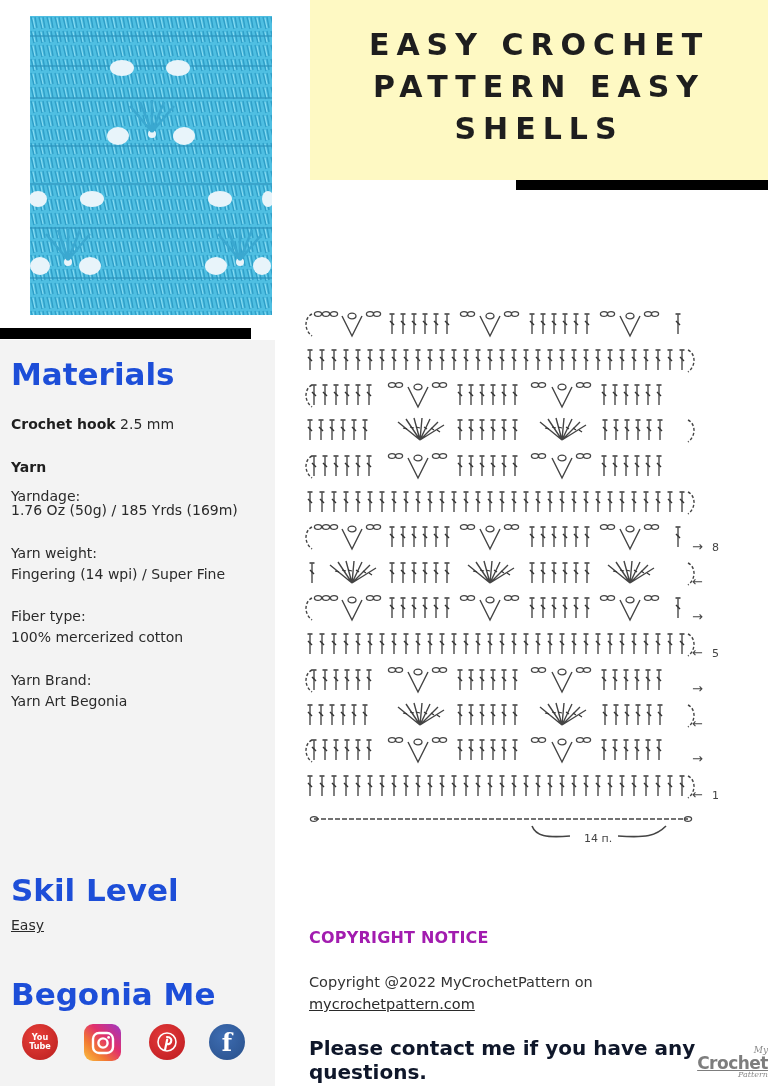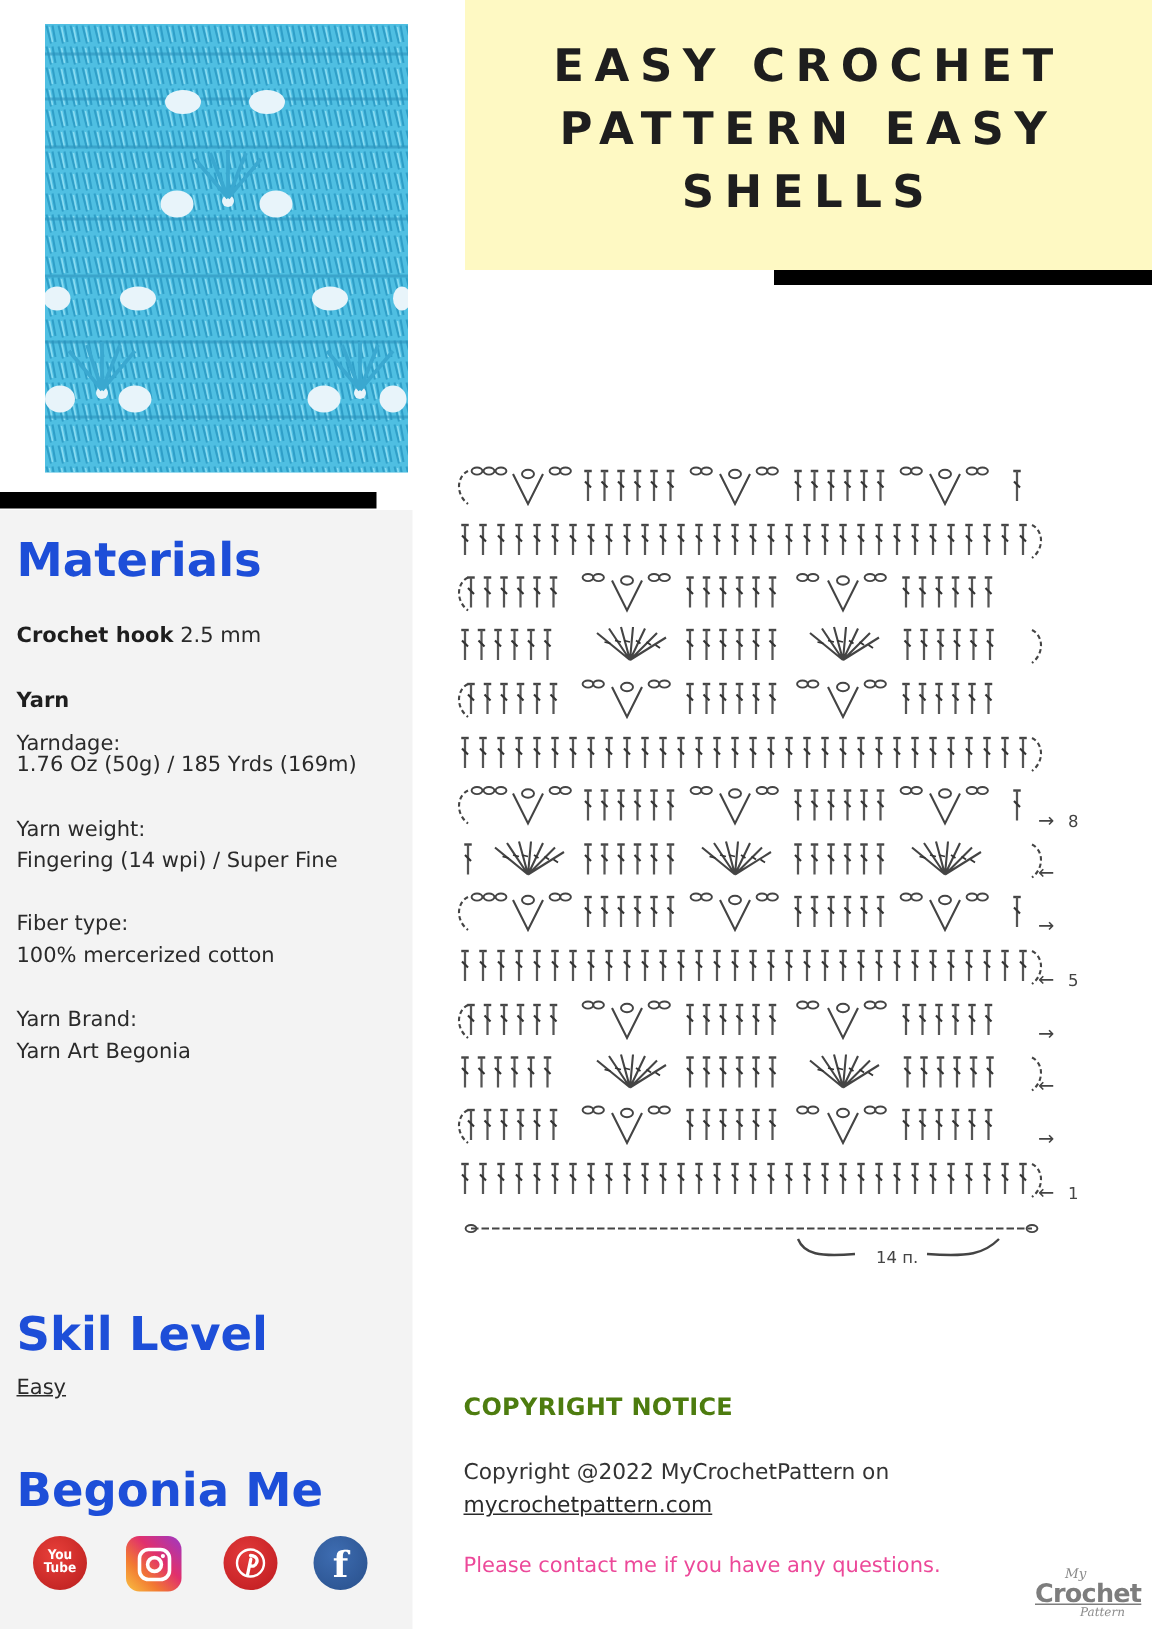--- a/index.html
+++ b/index.html
@@ -44,25 +44,25 @@
     .soc-ig { left: 62px; border-radius: 9px; width: 37px; height: 37px; background: linear-gradient(45deg, #f9c242 0%, #f27a32 30%, #e1306c 60%, #9c38c6 100%); }
     .soc-pi { left: 127px; background: radial-gradient(circle at 40% 35%, #e23a3a, #bd1a1f); }
     .soc-fb { left: 187px; background: radial-gradient(circle at 40% 35%, #3e6db2, #284f8a); font-family: "DejaVu Serif", serif; font-size: 24px; }
 
     
     .chart { position: absolute; left: 300px; top: 300px; width: 440px; height: 555px; }
     .chart svg { width: 100%; height: 100%; display: block; }
 
     
     .copy { position: absolute; left: 309px; top: 928px; width: 440px; }
-    .copy-title { font-weight: bold; font-size: 16px; color: #4d7c0f; letter-spacing: 0.2px; }
+    .copy-title { font-weight: bold; font-size: 16px; color: #a21caf; letter-spacing: 0.2px; }
     .copy-text { margin-top: 24px; font-size: 14.5px; line-height: 22px; color: #333; }
-    .copy-contact { margin-top: 21px; font-size: 14px; color: #ec4899; }
-
-    .logo { position: absolute; left: 690px; top: 1046px; width: 78px; height: 40px; text-align: left; color: #8a8a8a; }
+    .copy-contact { margin-top: 21px; font-size: 20px; color: #0f172a; font-weight: bold; }
+
+    .logo { position: absolute; left: 690px; top: 1046px; width: 78px; height: 40px; text-align: right; color: #8a8a8a; }
     .logo .my { font-family: "DejaVu Serif", serif; font-style: italic; font-size: 9px; display: block; line-height: 9px; margin-left: 20px; }
     .logo .cr { font-family: "DejaVu Sans", sans-serif; font-weight: bold; font-size: 17px; display: block; line-height: 16px; letter-spacing: -0.5px; color: #7d7d7d; text-decoration: underline; }
     .logo .pt { font-family: "DejaVu Serif", serif; font-style: italic; font-size: 8px; display: block; line-height: 8px; margin-left: 30px; }
   </style>
 </head>
 <body>
 
 <div class="photo">
   <svg viewBox="0 0 242 299" preserveAspectRatio="none">
     <defs>

